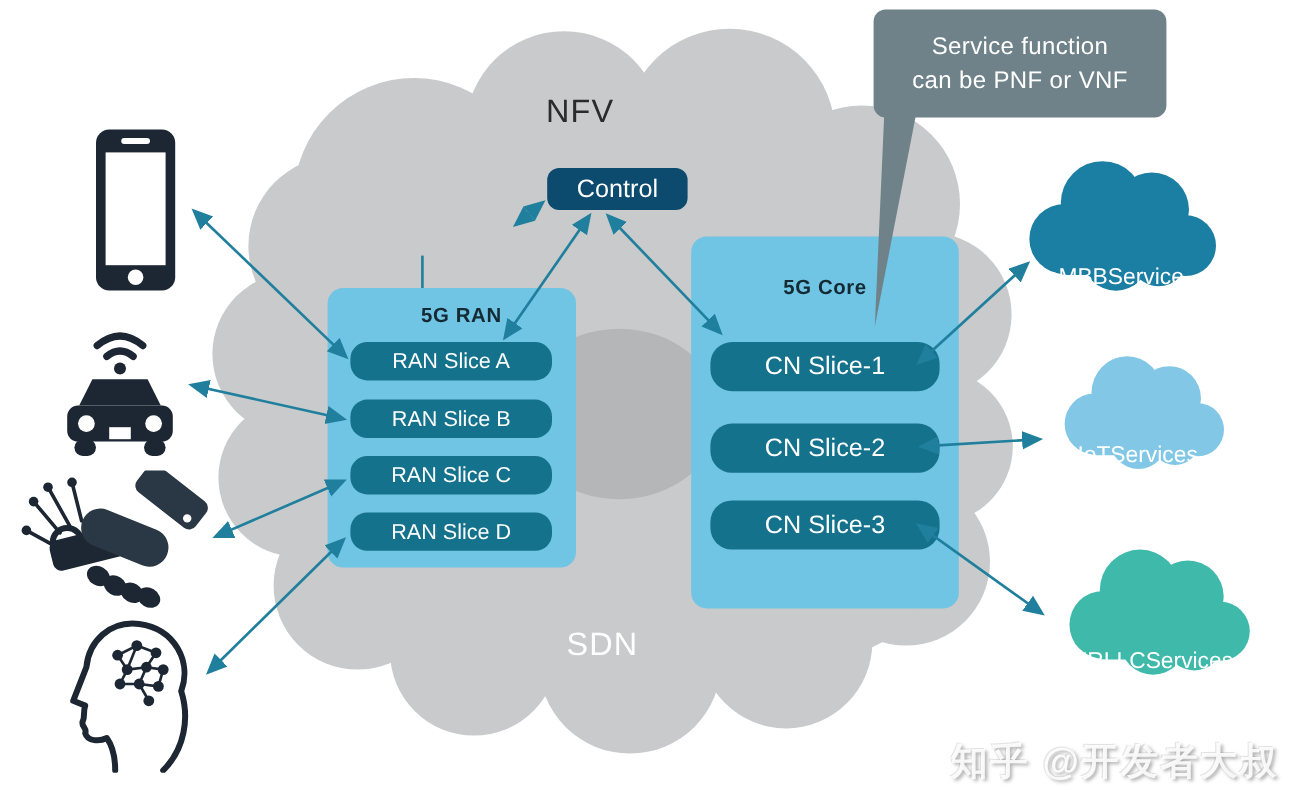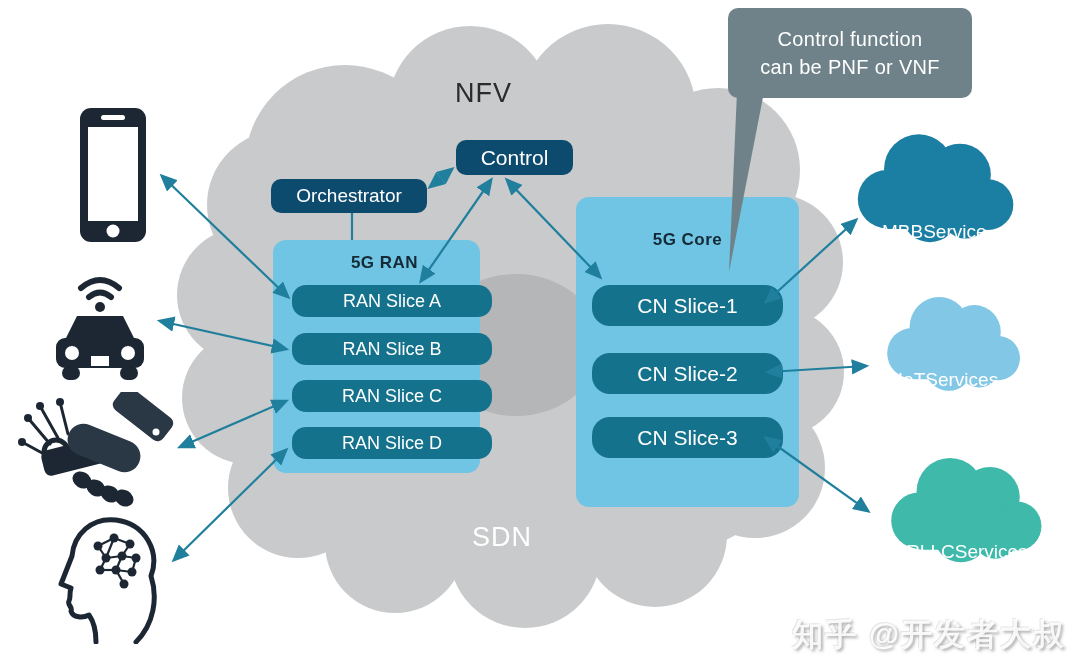--- a/index.html
+++ b/index.html
@@ -38,21 +38,21 @@
     text-align:center;font-weight:bold;color:#142a35;font-size:17px;
     letter-spacing:0.5px;
   }
   #ran-panel .panel-title{margin-top:13px;padding-left:16px;}
   #core-panel .panel-title{margin-top:33px;}
 
   .slice-pill{
     position:absolute;background:#15728d;color:#ffffff;border-radius:14px;
     display:flex;align-items:center;justify-content:center;
   }
-  .ran-pill{left:19px;width:200px;height:32px;font-size:18px;}
+  .ran-pill{left:19px;width:168px;height:32px;font-size:18px;}
   .core-pill{left:16px;width:191px;height:41px;font-size:21px;border-radius:18px;}
 
   
   #callout-box{
     left:728px;top:8px;width:244px;height:90px;background:#6f8289;
     border-radius:10px;color:#ffffff;z-index:40;
     display:flex;flex-direction:column;align-items:center;justify-content:center;
     font-size:20px;line-height:1.4;letter-spacing:0.3px;
   }
 
@@ -109,44 +109,41 @@
       <circle cx="245" cy="295" r="68"></circle>
       <circle cx="282" cy="205" r="75"></circle>
       <rect x="250" y="150" width="540" height="400" rx="110"></rect>
     </g>
     <ellipse cx="516" cy="345" rx="84" ry="71" fill="#b4b6b8"></ellipse>
   </svg>
 
   <div class="abs cloud-label" id="nfv-label">NFV</div>
   <div class="abs cloud-label" id="sdn-label">SDN</div>
 
-  <div class="abs orange-box" id="orchestrator-box">
-    <span>Orchestrator</span>
-  </div>
   <div class="abs orange-box" id="control-box">
     <span>Control</span>
   </div>
 
   <div class="abs panel" id="ran-panel">
     <div class="panel-title">5G RAN</div>
     <div class="slice-pill ran-pill" style="top:45px">RAN Slice A</div>
     <div class="slice-pill ran-pill" style="top:93px">RAN Slice B</div>
     <div class="slice-pill ran-pill" style="top:140px">RAN Slice C</div>
     <div class="slice-pill ran-pill" style="top:187px">RAN Slice D</div>
   </div>
 
   <div class="abs panel" id="core-panel">
     <div class="panel-title">5G Core</div>
     <div class="slice-pill core-pill" style="top:88px">CN Slice-1</div>
     <div class="slice-pill core-pill" style="top:156px">CN Slice-2</div>
     <div class="slice-pill core-pill" style="top:220px">CN Slice-3</div>
   </div>
 
   <div class="abs" id="callout-box">
-    <div>Control function</div>
+    <div>Service function</div>
     <div>can be PNF or VNF</div>
   </div>
 
   <div class="abs service-cloud" id="embb-cloud">
     <svg viewBox="0 0 190 130" preserveAspectRatio="none">
       <g fill="#1b7ea3">
         <circle cx="50" cy="80" r="31"></circle>
           <circle cx="84" cy="48" r="37"></circle>
         <circle cx="128" cy="54" r="33"></circle>
           <circle cx="158" cy="86" r="27"></circle>

